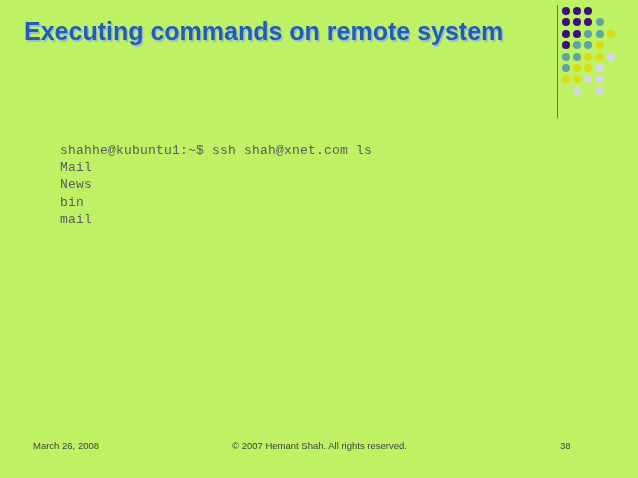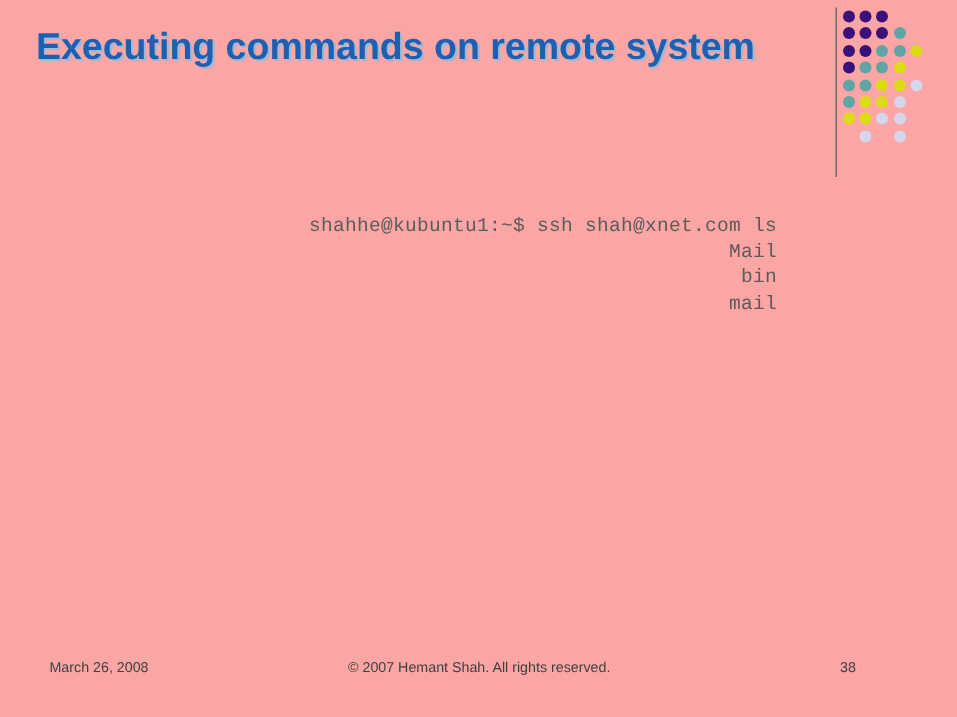--- a/index.html
+++ b/index.html
@@ -13,21 +13,21 @@
     position: relative;
     overflow: hidden;
     font-family: "Liberation Sans", sans-serif;
     background: #ffffff;
   }
 
   
   #slide {
     position: absolute;
     inset: 0;
-    background: #fca5a5;
+    background: #bef264;
   }
 
   
   #slide-title {
     position: absolute;
     left: 24px;
     top: 16px;
     width: 515px;
     font-family: "Liberation Sans", sans-serif;
     font-size: 25px;
@@ -65,24 +65,23 @@
   .logo-dot {
     position: absolute;
     width: 8px;
     height: 8px;
     border-radius: 50%;
   }
 
   
   #terminal-block {
     position: absolute;
-    left: 48px;
+    left: 60px;
     top: 142px;
     width: 470px;
-    text-align: right;
   }
   .term-line {
     font-family: "Liberation Mono", "DejaVu Sans Mono", monospace;
     font-size: 13px;
     line-height: 17.2px;
     color: #5b5b5b;
     white-space: pre;
     letter-spacing: 0.2px;
   }
 
@@ -145,20 +144,21 @@
         <div class="logo-dot" style="left: 22.4px; top: 68.4px; background: rgb(213, 213, 236);"></div>
         <div class="logo-dot" style="left: 33.6px; top: 68.4px; background: rgb(213, 213, 236);"></div>
         <div class="logo-dot" style="left: 11.2px; top: 79.8px; background: rgb(213, 213, 236);"></div>
         <div class="logo-dot" style="left: 33.6px; top: 79.8px; background: rgb(213, 213, 236);"></div>
       </div>
   </div>
 
   <div id="terminal-block">
       <div class="term-line">shahhe@kubuntu1:~$ ssh shah@xnet.com ls</div>
       <div class="term-line">Mail</div>
+      <div class="term-line">News</div>
       <div class="term-line">bin</div>
       <div class="term-line">mail</div>
     </div>
 
   <div id="footer">
     <div class="footer-text" id="footer-date">March 26, 2008</div>
     <div class="footer-text" id="footer-copy">© 2007 Hemant Shah. All rights reserved.</div>
     <div class="footer-text" id="footer-page">38</div>
   </div>
 

